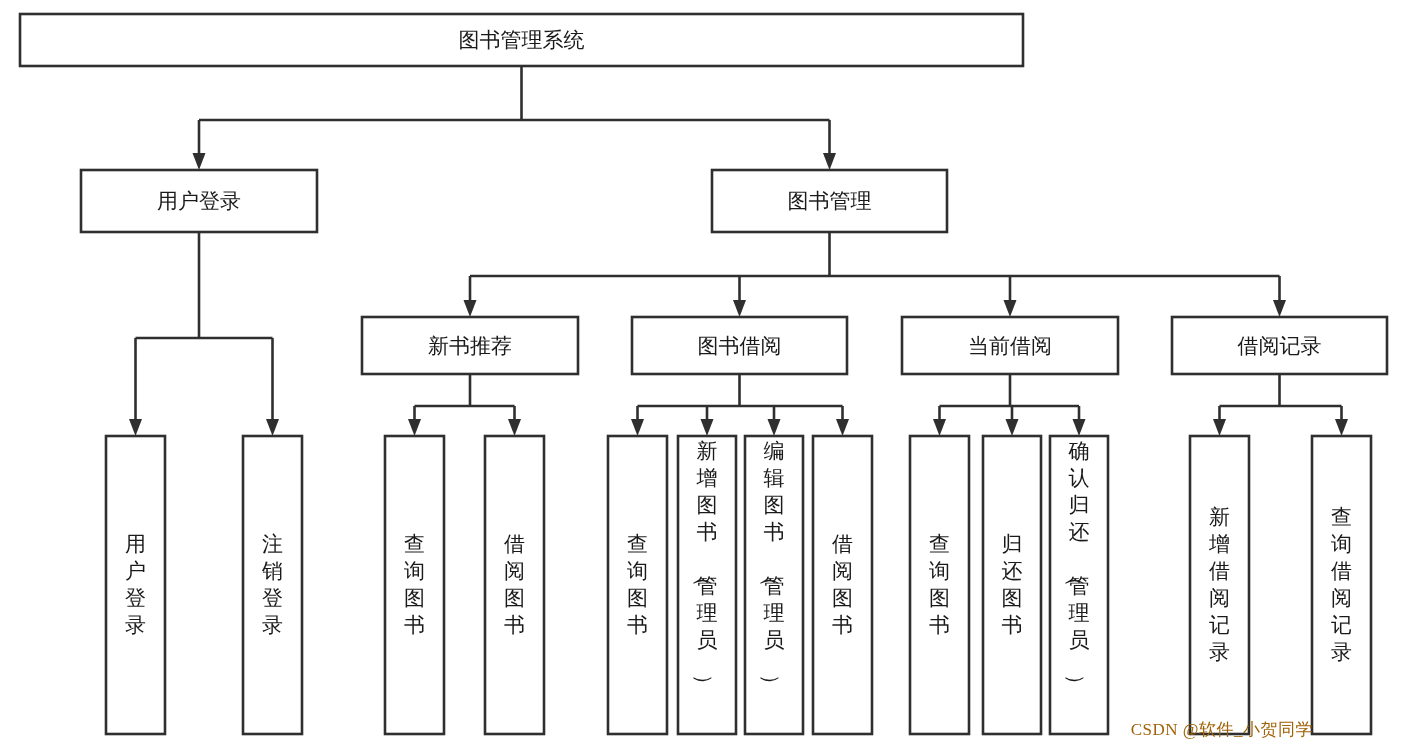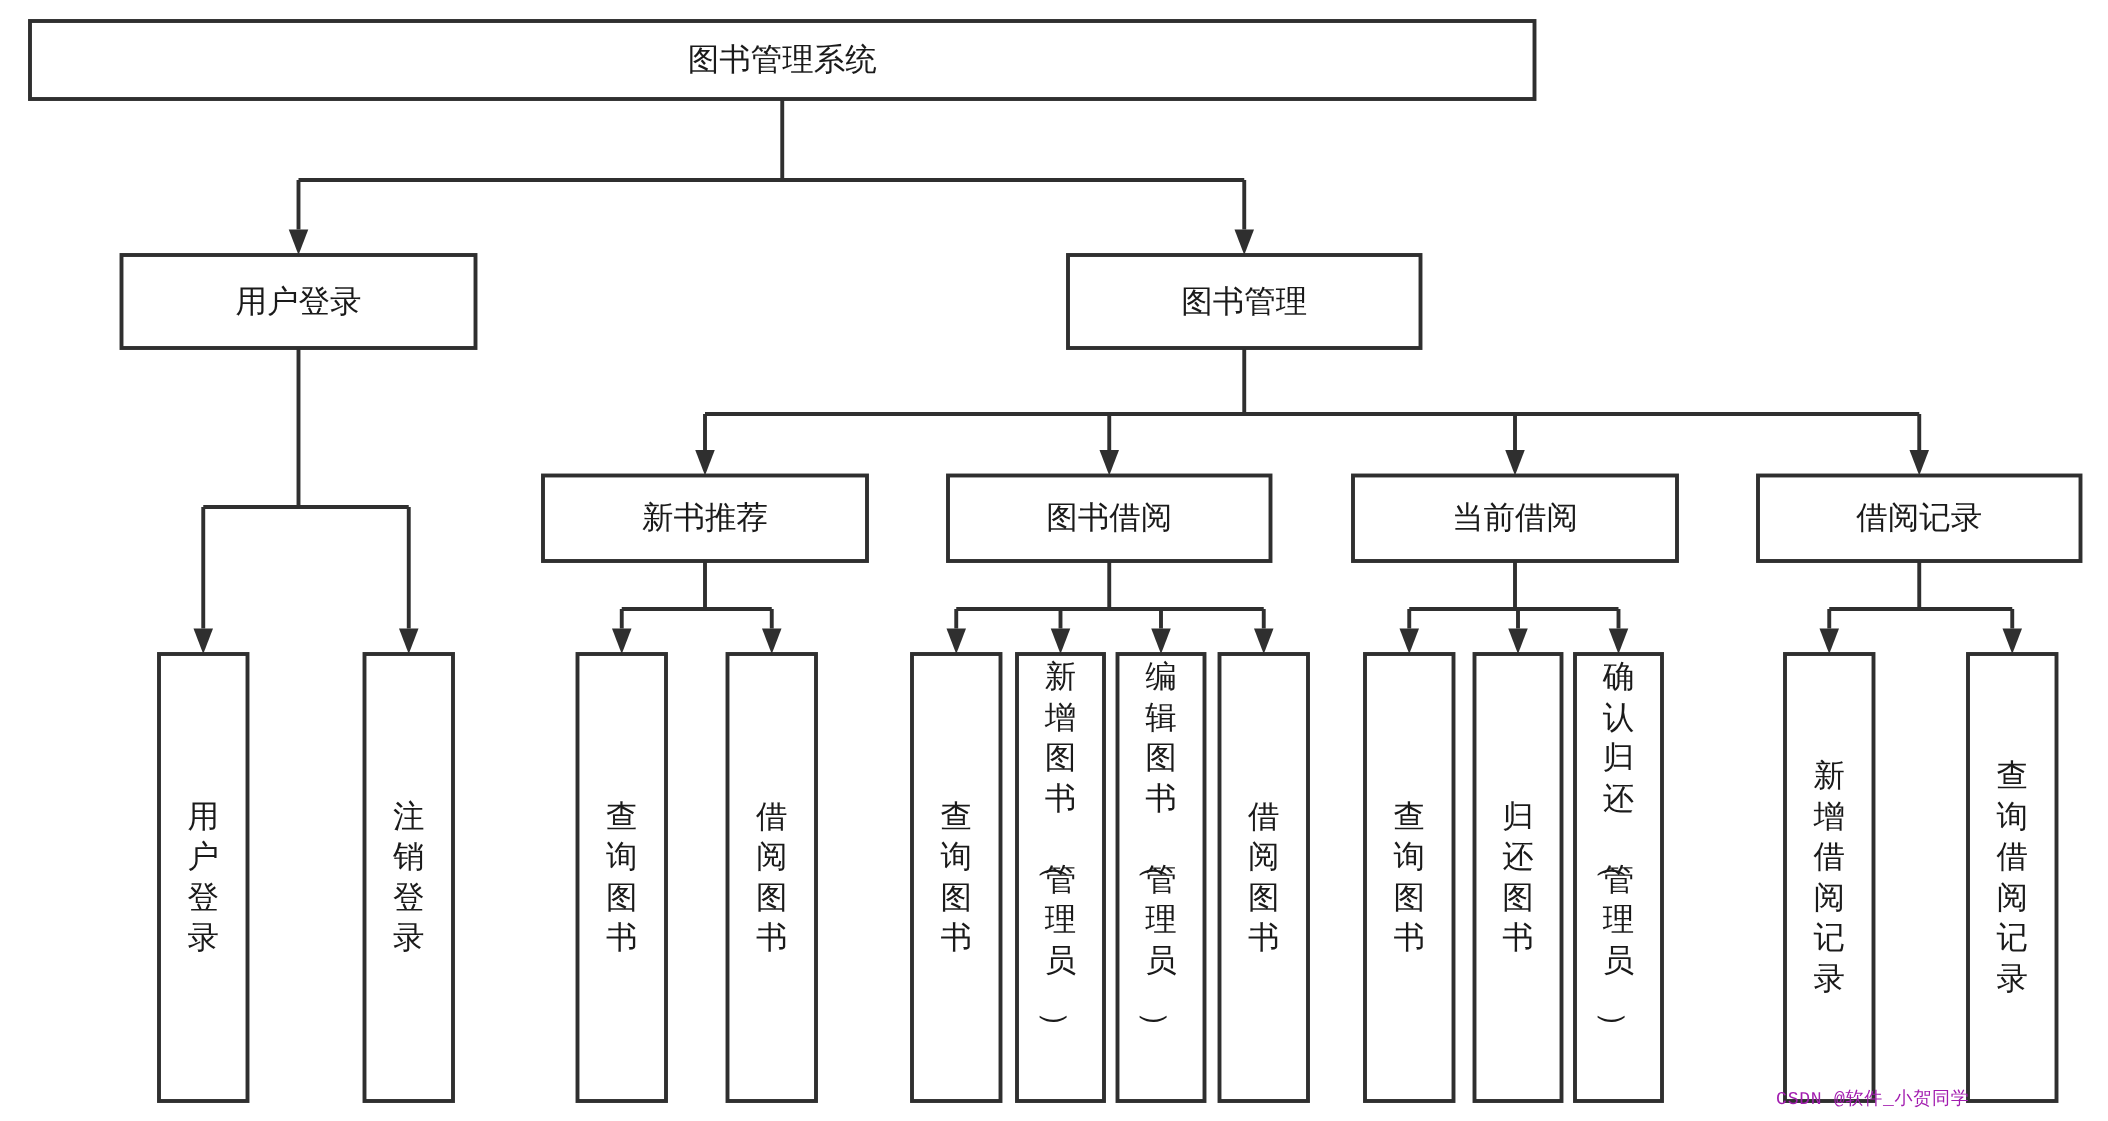--- a/index.html
+++ b/index.html
@@ -51,23 +51,23 @@
   .node-label-v {
     font-family: "DejaVu Sans", "Liberation Sans", sans-serif;
     font-size: 21px;
     fill: #1a1a1a;
     text-anchor: middle;
   }
   .watermark {
     position: absolute;
     right: 12px;
     bottom: 6px;
-    font-family: Liberation Mono, monospace;
-    font-size: 12px;
-    color: #a21caf;
+    font-family: Liberation Serif, serif;
+    font-size: 17px;
+    color: #a16207;
     letter-spacing: 0.5px;
     white-space: nowrap;
     user-select: none;
   }
 </style>
 </head>
 <body>
 
 <div id="diagram-root">
   <svg class="diagram-canvas" viewBox="0 0 1405 747" xmlns="http://www.w3.org/2000/svg">

